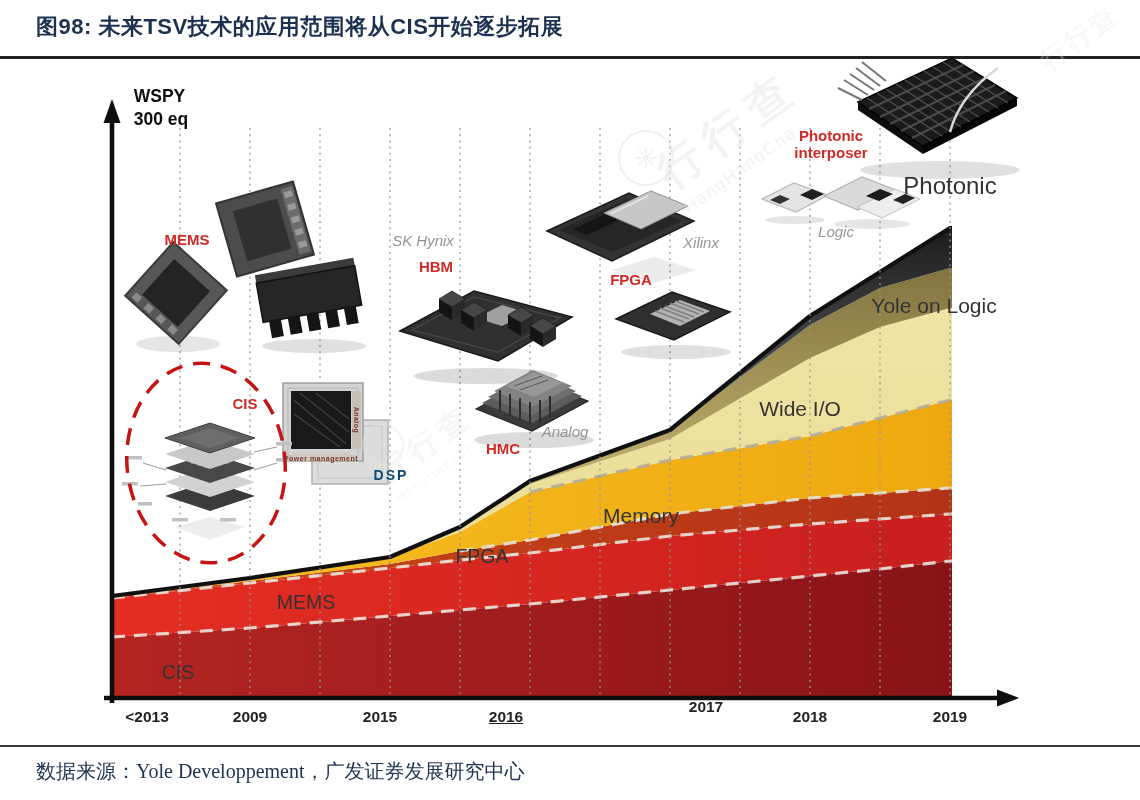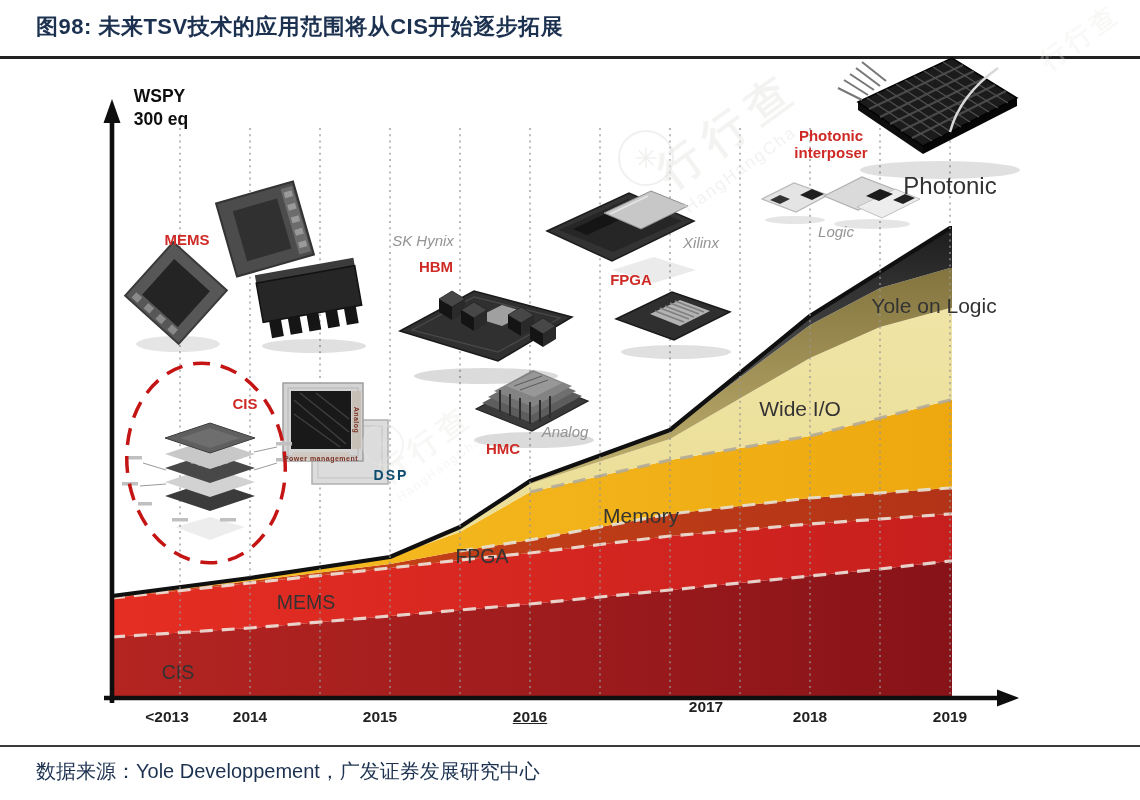--- a/index.html
+++ b/index.html
@@ -4,21 +4,21 @@
 <style>
   html,body{margin:0;padding:0;background:#fff;}
   .stage{position:relative;width:1140px;height:800px;background:#fff;overflow:hidden;
          font-family:"Liberation Sans","DejaVu Sans",sans-serif;}
   .page-title{position:absolute;left:36px;top:12px;font-size:22px;font-weight:bold;
               color:#1c3150;letter-spacing:.5px;}
   .title-rule{position:absolute;left:0;top:56px;width:1140px;height:2.5px;background:#222;}
   .footer-rule{position:absolute;left:0;top:745px;width:1140px;height:1.5px;background:#3a3a3a;}
   .footer-line{position:absolute;left:36px;top:758px;font-size:20px;color:#1c3150;}
   .footer-line .cn{font-family:"Liberation Serif","DejaVu Serif",serif;}
-  .footer-line .en{font-family:Liberation Sans, sans-serif;}
+  .footer-line .en{font-family:Liberation Serif, serif;}
   #chart-svg{position:absolute;left:0;top:0;}
   #labels{position:absolute;left:0;top:0;width:100%;height:100%;pointer-events:none;}
   .lbl{position:absolute;transform:translate(-50%,-50%);white-space:nowrap;}
   .lbl.area{color:#333;font-weight:500;}
   .lbl.xl{font-size:24px;}
   .lbl.lg{font-size:21px;}
   .lbl.md{font-size:19.5px;}
   .lbl.red{color:#ce2b27;font-weight:bold;font-size:15px;}
   .lbl.gray{color:#949494;font-style:italic;font-size:15px;}
   .lbl.pre{white-space:pre-line;text-align:center;line-height:1.15;}
@@ -323,24 +323,24 @@
       <div class="lbl gray" style="left: 701px; top: 242px;">Xilinx</div>
       <div class="lbl red" style="left: 503px; top: 448px; text-align: right;">HMC</div>
       <div class="lbl gray" style="left: 565px; top: 431px;">Analog</div>
       <div class="lbl red" style="left: 245px; top: 403px;">CIS</div>
       <div class="lbl gray" style="left: 836px; top: 231px;">Logic</div>
       <div class="lbl red pre" style="left: 831px; top: 144px;">Photonic
 interposer</div>
       <div class="lbl dsp" style="left: 363px; top: 475px;">DSP</div>
       <div class="lbl micro" style="left: 321px; top: 458px;">Power management</div>
       <div class="lbl micro vert" style="left: 356px; top: 420px;">Analog</div>
-      <div class="lbl tick" style="left: 147px; top: 717px; margin-left: 20px;">&lt;2013</div>
-      <div class="lbl tick" style="left: 250px; top: 717px;">2014</div>
+      <div class="lbl tick" style="left: 147px; top: 717px;">&lt;2013</div>
+      <div class="lbl tick" style="left: 250px; top: 717px;">2009</div>
       <div class="lbl tick" style="left: 380px; top: 717px;">2015</div>
-      <div class="lbl tick" style="left: 530px; top: 717px; text-decoration: underline;">2016</div>
+      <div class="lbl tick" style="left: 506px; top: 717px; text-decoration: underline;">2016</div>
       <div class="lbl tick" style="left: 670px; top: 707px; margin-left: 36px;">2017</div>
       <div class="lbl tick" style="left: 810px; top: 717px;">2018</div>
       <div class="lbl tick" style="left: 950px; top: 717px;">2019</div>
     </div>
 
   <div class="footer-rule"></div>
   <div class="footer-line">
     <span class="cn">数据来源：</span><span class="en">Yole Developpement，</span><span class="cn">广发证券发展研究中心</span>
   </div>
 </div>

